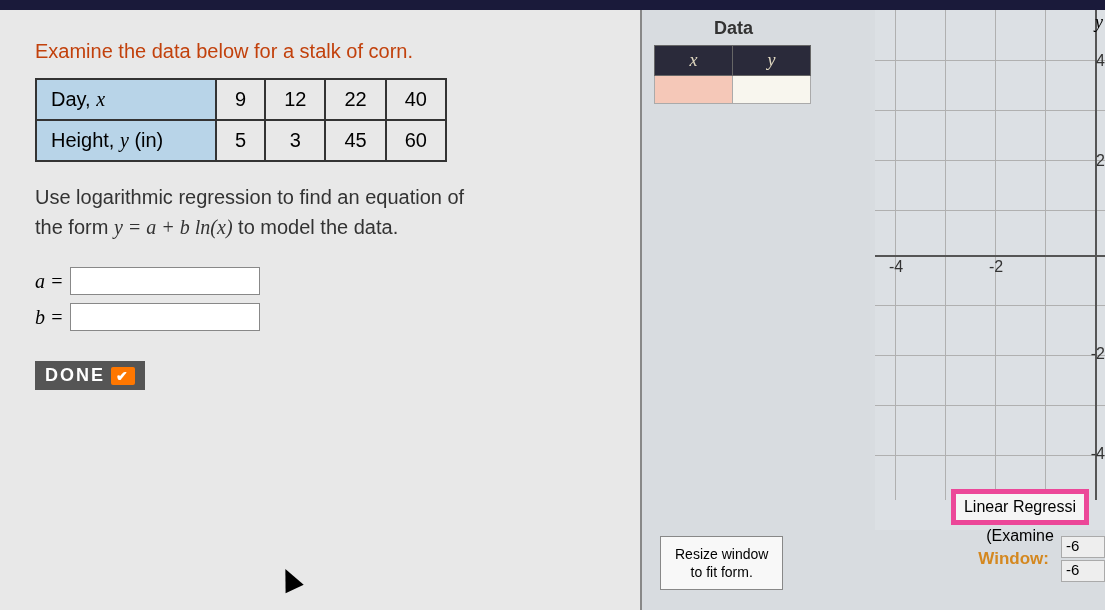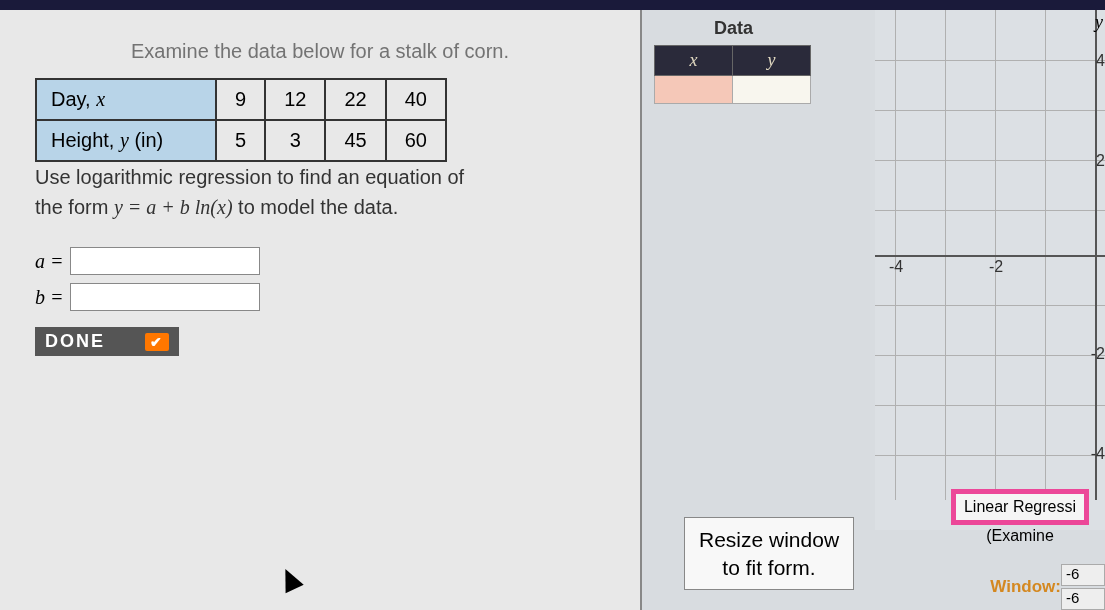--- a/index.html
+++ b/index.html
@@ -1,53 +1,53 @@
 <!DOCTYPE html>
 <html><head>
 <meta charset="utf-8">
 <style>
 * { box-sizing: border-box; margin: 0; padding: 0; }
 body { font-family: Arial, sans-serif; background: #d4d4d4; width: 1105px; height: 610px; overflow: hidden; }
 .top-bar { background: #1a1a3a; height: 10px; width: 100%; }
 .container { display: flex; height: 600px; }
 .left-panel { width: 640px; background: #e8e8e8; padding: 30px 35px; }
-.instruction { font-size: 20px; color: #737373; margin-bottom: 15px; text-align: center; }
-.data-table { border-collapse: collapse; }
+.instruction { font-size: 20px; color: #c2410c; margin-bottom: 15px; }
+.data-table { border-collapse: collapse; margin-bottom: 20px; }
 .data-table td { border: 2px solid #333; padding: 8px 18px; font-size: 20px; text-align: center; }
 .data-table .row-header { background: #b8d4e8; text-align: left; font-weight: normal; padding: 8px 14px; width: 180px; }
 .data-table .row-header .var { font-style: italic; font-family: 'Times New Roman', serif; }
 .instruction2 { font-size: 20px; color: #333; line-height: 1.5; margin-bottom: 25px; }
 .instruction2 .math { font-style: italic; font-family: 'Times New Roman', serif; }
 .input-row { display: flex; align-items: center; font-size: 20px; margin-bottom: 8px; }
 .input-row .label { font-style: italic; font-family: 'Times New Roman', serif; width: 35px; }
 .input-row input { width: 190px; height: 28px; border: 1px solid #888; background: #fff; font-size: 18px; padding: 2px 6px; }
-.done-btn { display: inline-flex; align-items: center; background: #555; color: #fff; font-weight: bold; letter-spacing: 2px; padding: 4px 10px; font-size: 18px; margin-top: 8px; cursor: pointer; gap: 34px; }
+.done-btn { display: inline-flex; align-items: center; background: #555; color: #fff; font-weight: bold; letter-spacing: 2px; padding: 4px 10px; font-size: 18px; margin-top: 22px; cursor: pointer; }
 .done-btn .check { background: #ff7700; margin-left: 6px; padding: 1px 5px; color: #fff; border-radius: 2px; font-size: 14px; }
 .right-panel { flex: 1; background: #d8dce0; border-left: 2px solid #888; position: relative; padding: 8px 4px 0 12px; }
 .data-header { font-size: 18px; font-weight: bold; color: #333; margin-left: 60px; margin-bottom: 6px; }
 .xy-table { border-collapse: collapse; margin-bottom: 10px; }
 .xy-table th { background: #2a2a3a; color: #e0d8c0; font-style: italic; font-family: 'Times New Roman', serif; font-weight: normal; width: 78px; height: 30px; border: 1px solid #666; font-size: 18px; }
 .xy-table td { width: 78px; height: 28px; border: 1px solid #aaa; }
 .xy-table td.x-cell { background: #f5c8b8; }
 .xy-table td.y-cell { background: #f8f6ee; }
-.resize-btn { position: absolute; bottom: 20px; left: 42px; background: #f8f8f8; border: 1px solid #888; padding: 8px 14px; font-size: 21px; text-align: center; line-height: 1.3; cursor: pointer; }
+.resize-btn { position: absolute; bottom: 20px; left: 18px; background: #f8f8f8; border: 1px solid #888; padding: 8px 14px; font-size: 14px; text-align: center; line-height: 1.3; cursor: pointer; }
 .graph-panel { position: absolute; right: 0; top: 0; width: 230px; height: 520px; background: #dce0e4; }
 .graph-area { position: relative; width: 230px; height: 490px; }
 .grid-line { position: absolute; background: #b0b0b0; }
 .grid-line.h { width: 100%; height: 1px; }
 .grid-line.v { height: 100%; width: 1px; }
 .axis { position: absolute; background: #555; }
 .axis.x { width: 100%; height: 2px; top: 245px; }
 .axis.y { height: 100%; width: 2px; right: 8px; }
 .tick-label { position: absolute; font-size: 16px; color: #333; }
 .y-lbl { position: absolute; right: 2px; top: 2px; font-style: italic; font-family: 'Times New Roman', serif; font-size: 18px; }
 .reg-box { position: absolute; right: 0; bottom: 65px; width: 170px; text-align: center; }
 .reg-btn { background: #f5f5f5; border: 5px solid #ec4899; padding: 4px 8px; font-size: 16px; display: inline-block; }
 .undef { font-size: 16px; margin-top: 2px; }
-.window-row { position: absolute; right: 0; bottom: 0; display: flex; align-items: center; gap: 0; }
+.window-row { position: absolute; right: 0; bottom: 28px; display: flex; align-items: center; gap: 12px; }
 .window-label { color: #d48820; font-weight: bold; font-size: 17px; }
 .window-inputs { display: flex; flex-direction: column; gap: 2px; }
 .window-inputs .winput { width: 44px; height: 22px; background: #eee; border: 1px solid #aaa; font-size: 15px; text-align: left; padding-left: 4px; }
 .cursor-arrow { position: absolute; bottom: 20px; left: 280px; width: 0; height: 0; border-left: 10px solid transparent; border-right: 10px solid transparent; border-bottom: 22px solid #000; transform: rotate(-25deg); }
 </style>
 </head>
 <body>
 
 <div class="top-bar"></div>
 <div class="container">

